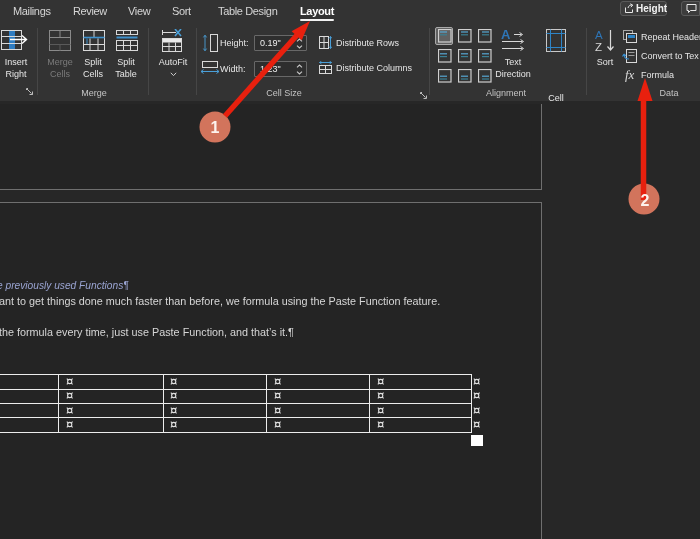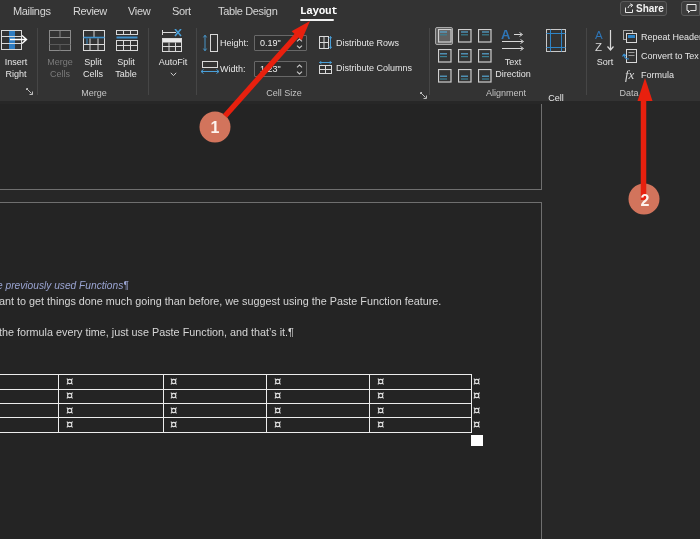--- a/index.html
+++ b/index.html
@@ -1,18 +1,18 @@
 <!DOCTYPE html>
 <html><head><meta charset="utf-8"><style>
   html,body{margin:0;padding:0;}
   body{width:700px;height:539px;background:#272727;font-family:"Liberation Sans",sans-serif;overflow:hidden;position:relative;}
   .abs{position:absolute;}
   #top{left:0;top:0;width:700px;height:101px;background:#333333;}
   .tab{position:absolute;top:5px;font-size:11px;letter-spacing:-0.35px;color:#d6d6d6;white-space:nowrap;}
-  .tab.sel{color:#ffffff;font-weight:bold;font-family:Liberation Mono, monospace;}
+  .tab.sel{color:#ffffff;font-weight:bold;}
   #tabline{left:300px;top:19px;width:34px;height:2px;background:#f2f2f2;border-radius:1px;}
   .btnlabel{position:absolute;font-size:9px;line-height:11.5px;color:#e6e6e6;text-align:center;white-space:nowrap;transform:translateX(-50%);}
   .gray{color:#7b7b7b;}
   .grouplabel{position:absolute;font-size:9px;color:#c4c4c4;text-align:center;white-space:nowrap;transform:translateX(-50%);top:88px;}
   .vsep{position:absolute;top:28px;height:67px;width:1px;background:#464646;}
   .launcher{position:absolute;width:7px;height:7px;}
   .spin{position:absolute;width:53px;height:16px;background:#2e2e2e;border:1px solid #686868;box-sizing:border-box;border-radius:1px;}
   .spin span{position:absolute;left:5px;top:2px;font-size:9px;color:#ededed;}
   .small{position:absolute;font-size:9px;color:#e6e6e6;white-space:nowrap;}
   
@@ -32,21 +32,21 @@
 <div class="tab" style="left:218px;">Table Design</div>
 <div class="tab sel" style="left:300px;">Layout</div>
 <div id="tabline" class="abs"></div>
 
 <div class="abs" style="left:620px;top:1px;width:47px;height:15px;background:#3c3c3c;border:1px solid #5a5a5a;border-radius:3px;box-sizing:border-box;"></div>
 <svg class="abs" style="left:624px;top:3px;" width="11" height="11" viewBox="0 0 11 11" fill="none" stroke="#e8e8e8" stroke-width="1">
   <path d="M1.5 4.5 L1.5 9.5 L8.5 9.5 L8.5 6.5"></path>
     <path d="M4 5 C4.5 2.5 6.5 2 8 2" fill="none"></path>
     <path d="M6.2 0.8 L8.8 2.1 L6.8 4.2" fill="none"></path>
 </svg>
-<div class="abs" style="left:636px;top:3px;font-size:10px;font-weight:bold;color:#f2f2f2;">Share</div>
+<div class="abs" style="left:636px;top:3px;font-size:10px;font-weight:bold;color:#f2f2f2;">Height</div>
 <div class="abs" style="left:681px;top:1px;width:19px;height:15px;background:#3c3c3c;border:1px solid #5a5a5a;border-left:1px solid #5a5a5a;border-radius:3px 0 0 3px;box-sizing:border-box;"></div>
 <svg class="abs" style="left:686px;top:3px;" width="11" height="11" viewBox="0 0 11 11" fill="none" stroke="#e8e8e8" stroke-width="1">
   <path d="M1 1.5 H10 V7.5 H4.5 L2.5 9.5 V7.5 H1 Z"></path>
 </svg>
 
 <svg class="abs" style="left:1px;top:29px;" width="30" height="22" viewBox="0 0 30 22">
   <rect x="0.5" y="1.5" width="20" height="19" fill="none" stroke="#d9d9d9"></rect>
   <rect x="8" y="2" width="6" height="18" fill="#2f7cc0"></rect>
   <line x1="0.5" y1="7.5" x2="20.5" y2="7.5" stroke="#d9d9d9"></line>
   <line x1="0.5" y1="14.5" x2="20.5" y2="14.5" stroke="#d9d9d9"></line>
@@ -233,29 +233,29 @@
 <div class="small" style="left:641px;top:32px;">Repeat Header Ro</div>
 <svg class="abs" style="left:622px;top:49px;" width="15" height="14" viewBox="0 0 15 14">
   <rect x="4.5" y="0.5" width="10" height="13" fill="none" stroke="#d9d9d9"></rect>
   <line x1="6.5" y1="3.5" x2="12.5" y2="3.5" stroke="#9b9b9b"></line>
   <line x1="6.5" y1="6.5" x2="12.5" y2="6.5" stroke="#9b9b9b"></line>
   <path d="M7 10 C3 10 2 8 2 5 M2 5 L0.5 7.5 M2 5 L4 7" stroke="#3a8fd0" fill="none" stroke-width="1.1"></path>
 </svg>
 <div class="small" style="left:641px;top:51px;">Convert to Tex</div>
 <div class="abs" style="left:625px;top:67px;font-family:'Liberation Serif',serif;font-style:italic;font-size:13px;color:#d9d9d9;">fx</div>
 <div class="small" style="left:641px;top:70px;">Formula</div>
-<div class="grouplabel" style="left:629px;">Data</div>
+<div class="grouplabel" style="left:659px;padding-left:20px;">Data</div>
 
 <div class="abs" style="left:0;top:101px;width:700px;height:3px;background:#1d1d1d;"></div>
 
 <div id="canvas" class="abs">
   <div id="page1" class="abs"></div>
   <div id="page2" class="abs"></div>
   <div class="abs" style="left:-3px;top:179px;color:#9aa4d2;font-size:10.2px;font-style:italic;white-space:nowrap;">e previously used Functions¶</div>
-  <div class="doctext" style="left:-1px;top:194px;">ant to get things done much going than before, we suggest using the Paste Function feature.</div>
+  <div class="doctext" style="left:-1px;top:194px;">ant to get things done much faster than before, we formula using the Paste Function feature.</div>
   <div class="doctext" style="left:-1px;top:225px;">the formula every time, just use Paste Function, and that’s it.¶</div>
   <div id="tablewrap">
       <div class="tline" style="left:-10px;top:273.4px;width:480.6px;height:1px;"></div>
       <div class="tline" style="left:-10px;top:287.7px;width:480.6px;height:1px;"></div>
       <div class="tline" style="left:-10px;top:302px;width:480.6px;height:1px;"></div>
       <div class="tline" style="left:-10px;top:316.3px;width:480.6px;height:1px;"></div>
       <div class="tline" style="left:-10px;top:330.6px;width:480.6px;height:1px;"></div>
       <div class="tline" style="left:58px;top:273.4px;width:1px;height:58.200000000000045px;"></div>
       <div class="tline" style="left:162.5px;top:273.4px;width:1px;height:58.200000000000045px;"></div>
       <div class="tline" style="left:266px;top:273.4px;width:1px;height:58.200000000000045px;"></div>

